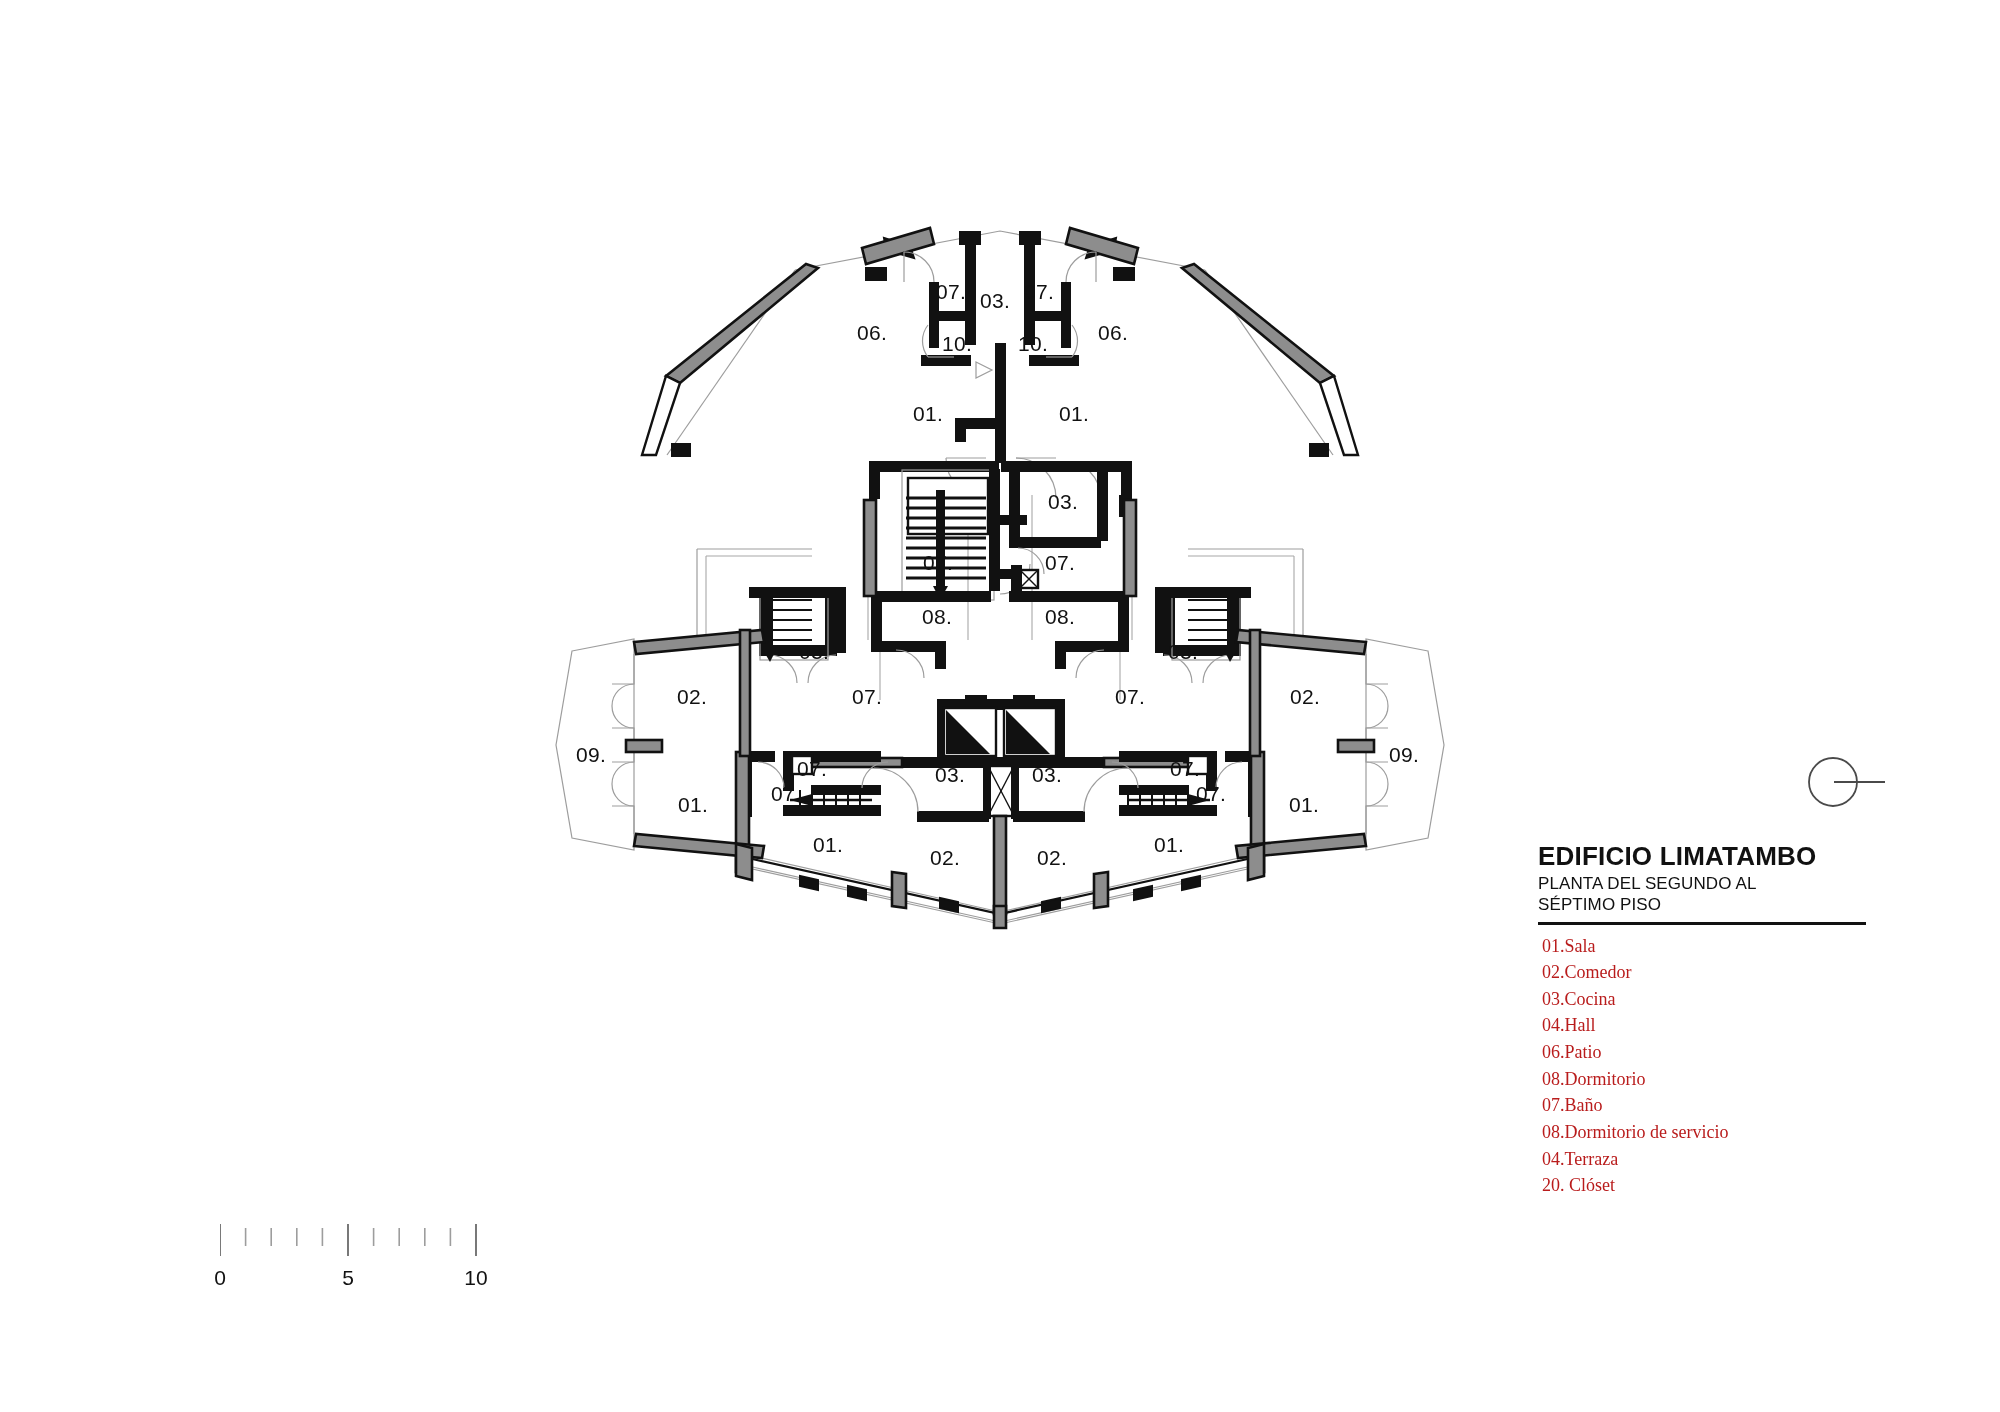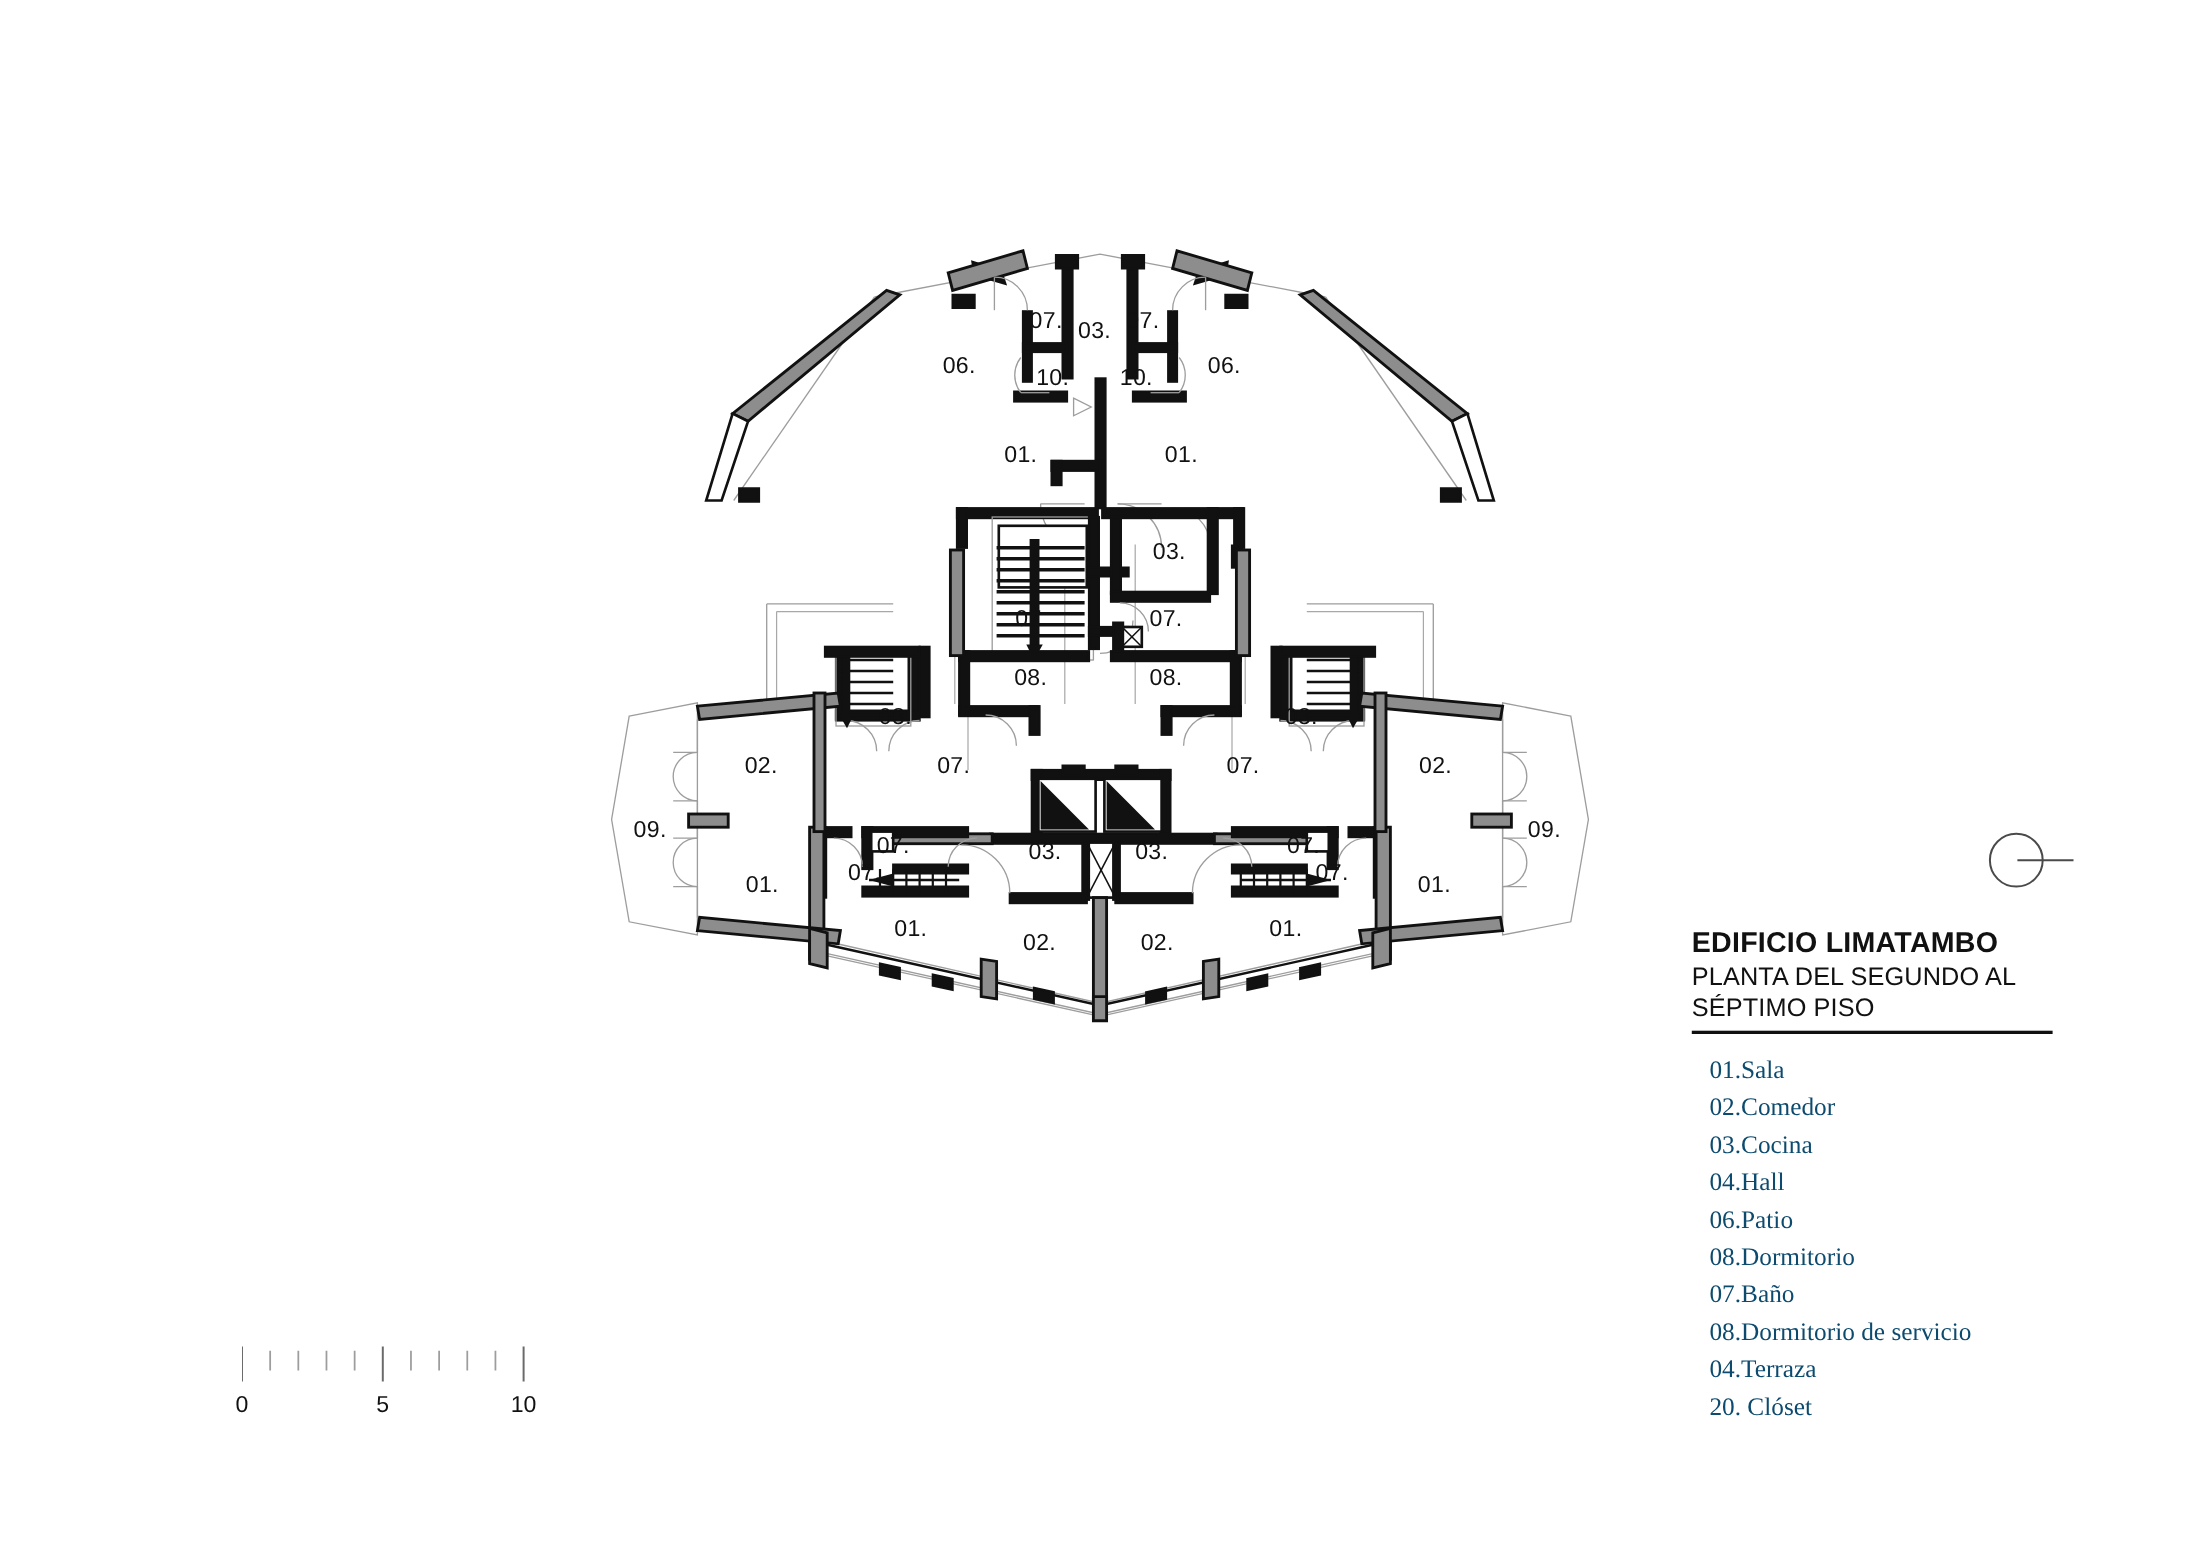--- a/index.html
+++ b/index.html
@@ -16,30 +16,30 @@
 
   
   .titleblock{
     position:absolute;left:1538px;top:840px;width:340px;
   }
   .tb-title{
     font-size:26px;font-weight:bold;color:#111;letter-spacing:.2px;
     line-height:1.26;margin:0;
   }
   .tb-sub{
-    font-size:23px;font-weight:normal;color:#111;letter-spacing:.1px;
+    font-size:17px;font-weight:normal;color:#111;letter-spacing:.1px;
     line-height:1.26;margin:0;
   }
   .tb-rule{
     height:3px;background:#111;margin-top:6px;margin-bottom:8px;width:328px;
   }
   .legend{
-    list-style:none;margin:16px;padding:0;
+    list-style:none;margin:4px;padding:0;
     font-family:"Liberation Serif", serif;
-    font-size:23px;line-height:1.48;color:#0c4a6e;
+    font-size:18px;line-height:1.48;color:#b91c1c;
   }
   .legend li{white-space:nowrap;}
 
   
   .scalebar{position:absolute;left:220px;top:1222px;width:280px;height:90px;}
   .sb-labels{position:absolute;top:44px;left:0;width:280px;height:30px;}
   .sb-labels span{
     position:absolute;font-size:21px;color:#111;
     transform:translateX(-50%);
   }

